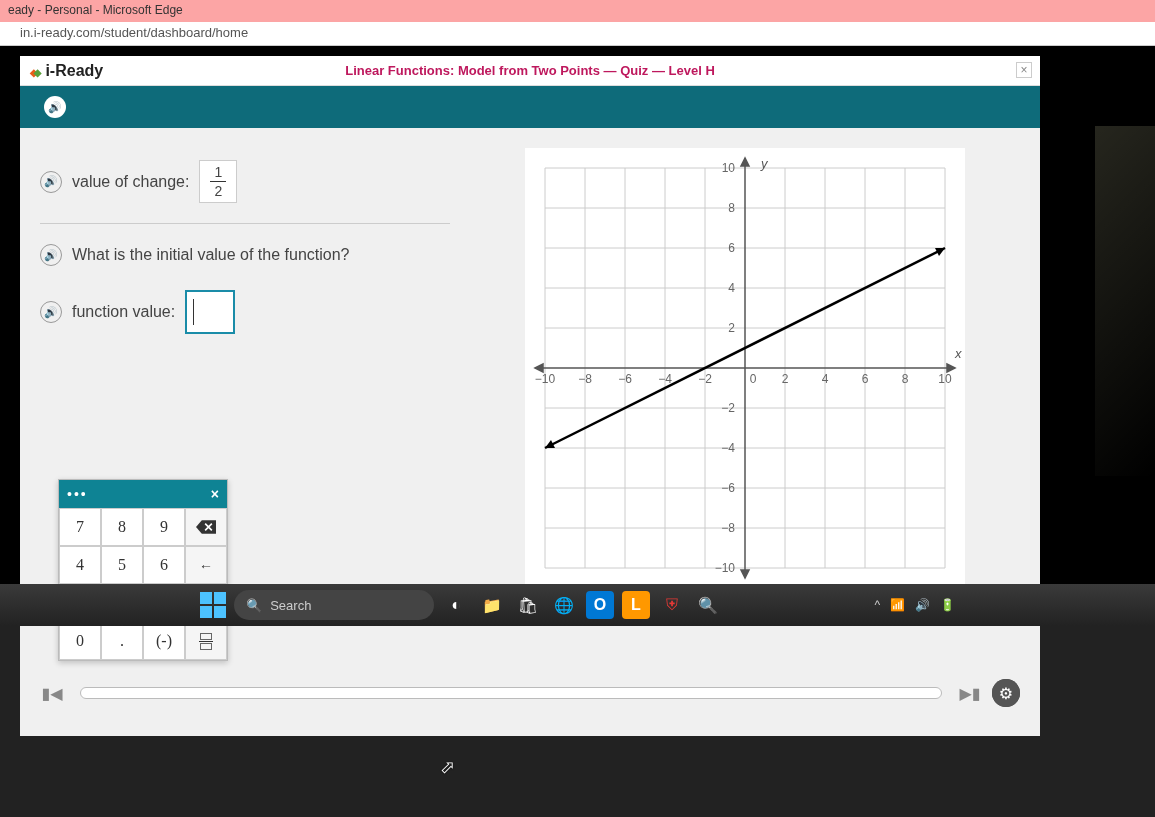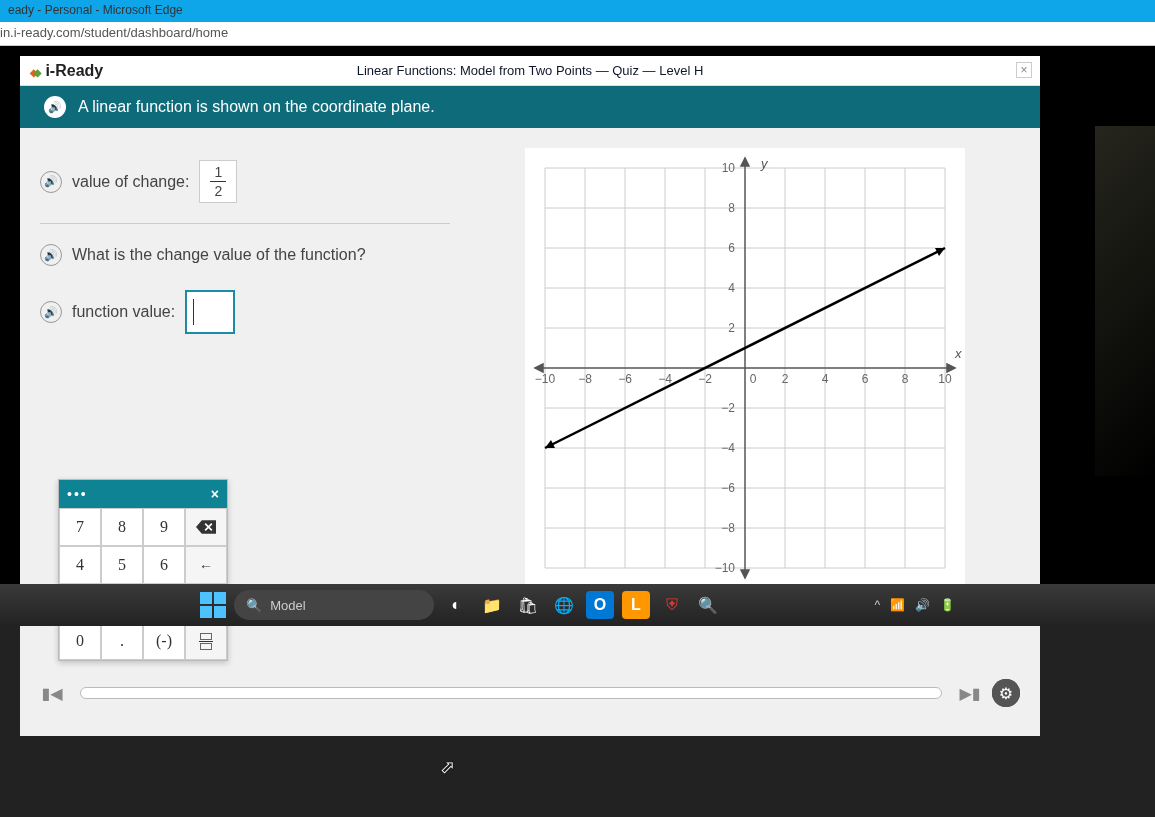--- a/index.html
+++ b/index.html
@@ -1,25 +1,25 @@
 <!DOCTYPE html>
 <html><head>
 <meta charset="utf-8">
 <style>
   * { box-sizing: border-box; margin: 0; padding: 0; font-family: Arial, Helvetica, sans-serif; }
   body { background: #222; width: 1155px; height: 817px; overflow: hidden; position: relative; }
-  .browser-chrome { background: #0ea5e9; height: 22px; padding: 3px 8px; font-size: 12px; color: #333; }
-  .address-bar { background: #fff; height: 24px; padding: 3px 0; font-size: 13px; color: #555; border-bottom: 1px solid #ccc; }
+  .browser-chrome { background: #fca5a5; height: 22px; padding: 3px 8px; font-size: 12px; color: #333; }
+  .address-bar { background: #fff; height: 24px; padding: 3px 20px; font-size: 13px; color: #555; border-bottom: 1px solid #ccc; }
   .monitor-frame { background: #000; padding: 10px 56px 0 20px; height: 580px; position: relative; }
   .app-frame { background: #f0f0f0; width: 1020px; height: 680px; position: relative; }
   .app-header { background: #fff; height: 30px; display: flex; align-items: center; padding: 0 10px; position: relative; border-bottom: 1px solid #ddd;}
   .logo { font-weight: bold; font-size: 16px; color: #222; display:flex; align-items:center; gap:4px;}
   .logo-dots::before { content:"◆"; color:#e85d1a; font-size:10px; margin-right:-2px;}
   .logo-dots::after { content:"◆"; color:#5aa03a; font-size:10px; margin-left:-2px;}
-  .lesson-title { position: absolute; left: 50%; transform: translateX(-50%); font-size: 13px; font-weight: normal; color: #0f172a; }
+  .lesson-title { position: absolute; left: 50%; transform: translateX(-50%); font-size: 13px; font-weight: bold; color: #be185d; }
   .close-x { position:absolute; right:8px; top:6px; font-size:12px; color:#888; cursor:pointer; border:1px solid #ccc; width:16px; height:16px; display:flex; align-items:center; justify-content:center;}
   .instruction-bar { background: #0e6b7a; color: #fff; height: 42px; display: flex; align-items: center; padding: 0 24px; gap: 12px; font-size: 16px; font-family: Georgia, serif;}
   .audio-icon { background: #fff; color: #222; width: 22px; height: 22px; border-radius: 50%; display: inline-flex; align-items: center; justify-content: center; font-size: 11px; cursor:pointer; flex-shrink:0;}
   .content-area { display: flex; padding: 20px 20px 10px 20px; height: 540px; background:#f0f0f0;}
   .left-pane { width: 430px; padding-right: 20px; }
   .info-row { display: flex; align-items: center; gap: 10px; padding: 12px 0; font-size: 16px; color: #444; font-family: Georgia, serif;}
   .info-row .audio-icon { background:#f0f0f0; border:1px solid #999; color:#444;}
   .fraction-box { background: #fff; border: 1px solid #ccc; padding: 4px 10px; display: inline-flex; flex-direction: column; align-items: center; font-size: 14px; line-height: 1; font-family:'Times New Roman',serif;}
   .fraction-box .num { border-bottom: 1px solid #333; padding: 0 4px 2px 4px; }
   .fraction-box .den { padding: 2px 4px 0 4px; }
@@ -69,40 +69,39 @@
       <span class="logo">
         <span class="logo-dots"></span>
         <span>i-Ready</span>
       </span>
       <span class="lesson-title">Linear Functions: Model from Two Points — Quiz — Level H</span>
       <span class="close-x">×</span>
     </div>
 
     <div class="instruction-bar">
       <span class="audio-icon">🔊</span>
-      <span>A linear function is shown on the coordinate plane.</span>
     </div>
 
     <div class="content-area">
       <div class="left-pane">
 
         <div class="info-row">
           <span class="audio-icon">🔊</span>
           <span>value of change:</span>
           <span class="fraction-box">
             <span class="num">1</span>
             <span class="den">2</span>
           </span>
         </div>
 
         <div class="divider"></div>
 
         <div class="info-row">
           <span class="audio-icon">🔊</span>
-          <span>What is the change value of the function?</span>
+          <span>What is the initial value of the function?</span>
         </div>
 
         <div class="info-row">
           <span class="audio-icon">🔊</span>
           <span>function value:</span>
           <span class="input-box">
             <span class="input-cursor"></span>
             <span></span>
           </span>
         </div>
@@ -224,21 +223,21 @@
 
   <div class="taskbar">
     <div class="start">
         <div></div>
         <div></div>
         <div></div>
         <div></div>
       </div>
     <div class="search-box">
       <span>🔍</span>
-      <span>Model</span>
+      <span>Search</span>
     </div>
     <div class="ticon">◐</div>
     <div class="ticon">📁</div>
     <div class="ticon">🛍</div>
     <div class="ticon">🌐</div>
     <div class="ticon" style="background:#0078d4;border-radius:4px;font-weight:bold;">O</div>
     <div class="ticon" style="background:#ff9800;border-radius:4px;font-weight:bold;color:#fff;">L</div>
     <div class="ticon" style="color:#e53935;">⛨</div>
     <div class="ticon" style="color:#4fc3f7;">🔍</div>
     <div class="taskbar-right">

